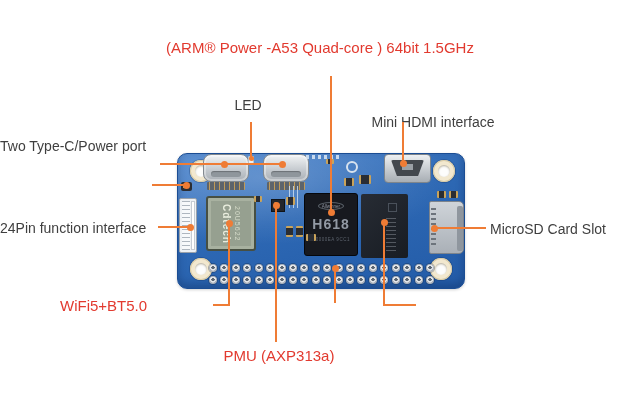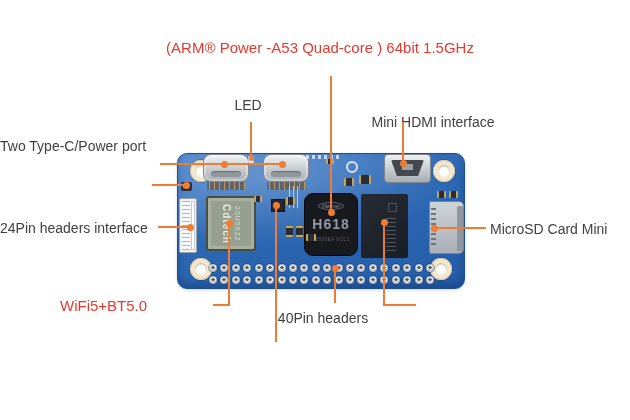--- a/index.html
+++ b/index.html
@@ -50,21 +50,21 @@
   .wifi-brand{font-size:10px;font-weight:bold;color:#e9edde;letter-spacing:1px;}
   .wifi-model{font-size:7px;color:#d4dac8;letter-spacing:1px;}
 
   .fpc{left:1px;top:44px;width:18px;height:55px;background:#eef1f4;border:1px solid #9aa2ab;border-radius:2px;}
   .fpc::before{content:"";position:absolute;left:2px;top:2px;width:8px;height:49px;
         background:repeating-linear-gradient(180deg,#aeb6bf 0 1.5px,#f7f9fb 1.5px 4px);}
   .fpc::after{content:"";position:absolute;right:1px;top:2px;width:4px;height:49px;background:#ffffff;
         box-shadow:inset 0 0 0 1px #c6ccd3;}
 
   .soc{left:126px;top:39px;width:54px;height:63px;background:#17191f;border:1px solid #05070b;
-       border-radius:9px;text-align:center;}
+       border-radius:3px;text-align:center;}
   .soc-logo{position:static;display:inline-block;margin-top:7px;width:26px;height:8px;border:1px solid #596068;
        border-radius:50%;font-size:4.5px;line-height:7px;color:#8d939e;}
   .soc-mark{position:static;display:block;margin-top:4px;font-size:14px;font-weight:bold;
        color:#9299a4;letter-spacing:1px;}
   .soc-sub{position:static;display:block;margin-top:5px;font-size:4.5px;color:#5d646e;letter-spacing:.5px;}
 
   .ram{left:183px;top:40px;width:47px;height:64px;border-radius:2px;
        background:linear-gradient(135deg,#272c34,#181c23);}
   .ram::before{content:"";position:absolute;left:27px;top:9px;width:7px;height:7px;border:1px solid #4a515b;}
   .ram::after{content:"";position:absolute;right:12px;top:24px;width:10px;height:34px;
@@ -104,24 +104,24 @@
 
   <div class="title">
     <div>(ARM® Power -A53 Quad-core ) 64bit 1.5GHz</div>
   </div>
 
   <div class="lbl center" style="left:218px;top:96px;width:60px;">LED</div>
   <div class="lbl center" style="left:363px;top:104px;width:140px;margin-top:9px;">Mini HDMI interface</div>
   <div class="lbl right" style="left:0;top:137px;width:157px;">
     <div>Two Type-C/Power port</div>
   </div>
-  <div class="lbl right" style="left:0;top:219px;width:154px;">24Pin headers interface</div>
-  <div class="lbl" style="left:490px;top:220px;width:140px;">MicroSD Card Mini</div>
+  <div class="lbl right" style="left:0;top:219px;width:154px;">24Pin function interface</div>
+  <div class="lbl" style="left:490px;top:220px;width:140px;">MicroSD Card Slot</div>
   <div class="lbl red right" style="left:60px;top:296px;width:149px;">WiFi5+BT5.0</div>
-  <div class="lbl center" style="left:258px;top:309px;width:130px;">40Pin headers</div>
+  <div class="lbl red center" style="left:204px;top:346px;width:150px;">PMU (AXP313a)</div>
 
   <div class="board">
     <div class="mhole" style="left:12px;top:6px;"></div>
     <div class="mhole" style="left:255px;top:6px;"></div>
     <div class="mhole" style="left:12px;top:104px;"></div>
     <div class="mhole" style="left:252px;top:104px;"></div>
 
     <div class="typec" style="left:25px;"></div>
     <div class="typec-pins" style="left:29px;width:38px;"></div>
     <div class="typec" style="left:85px;"></div>

